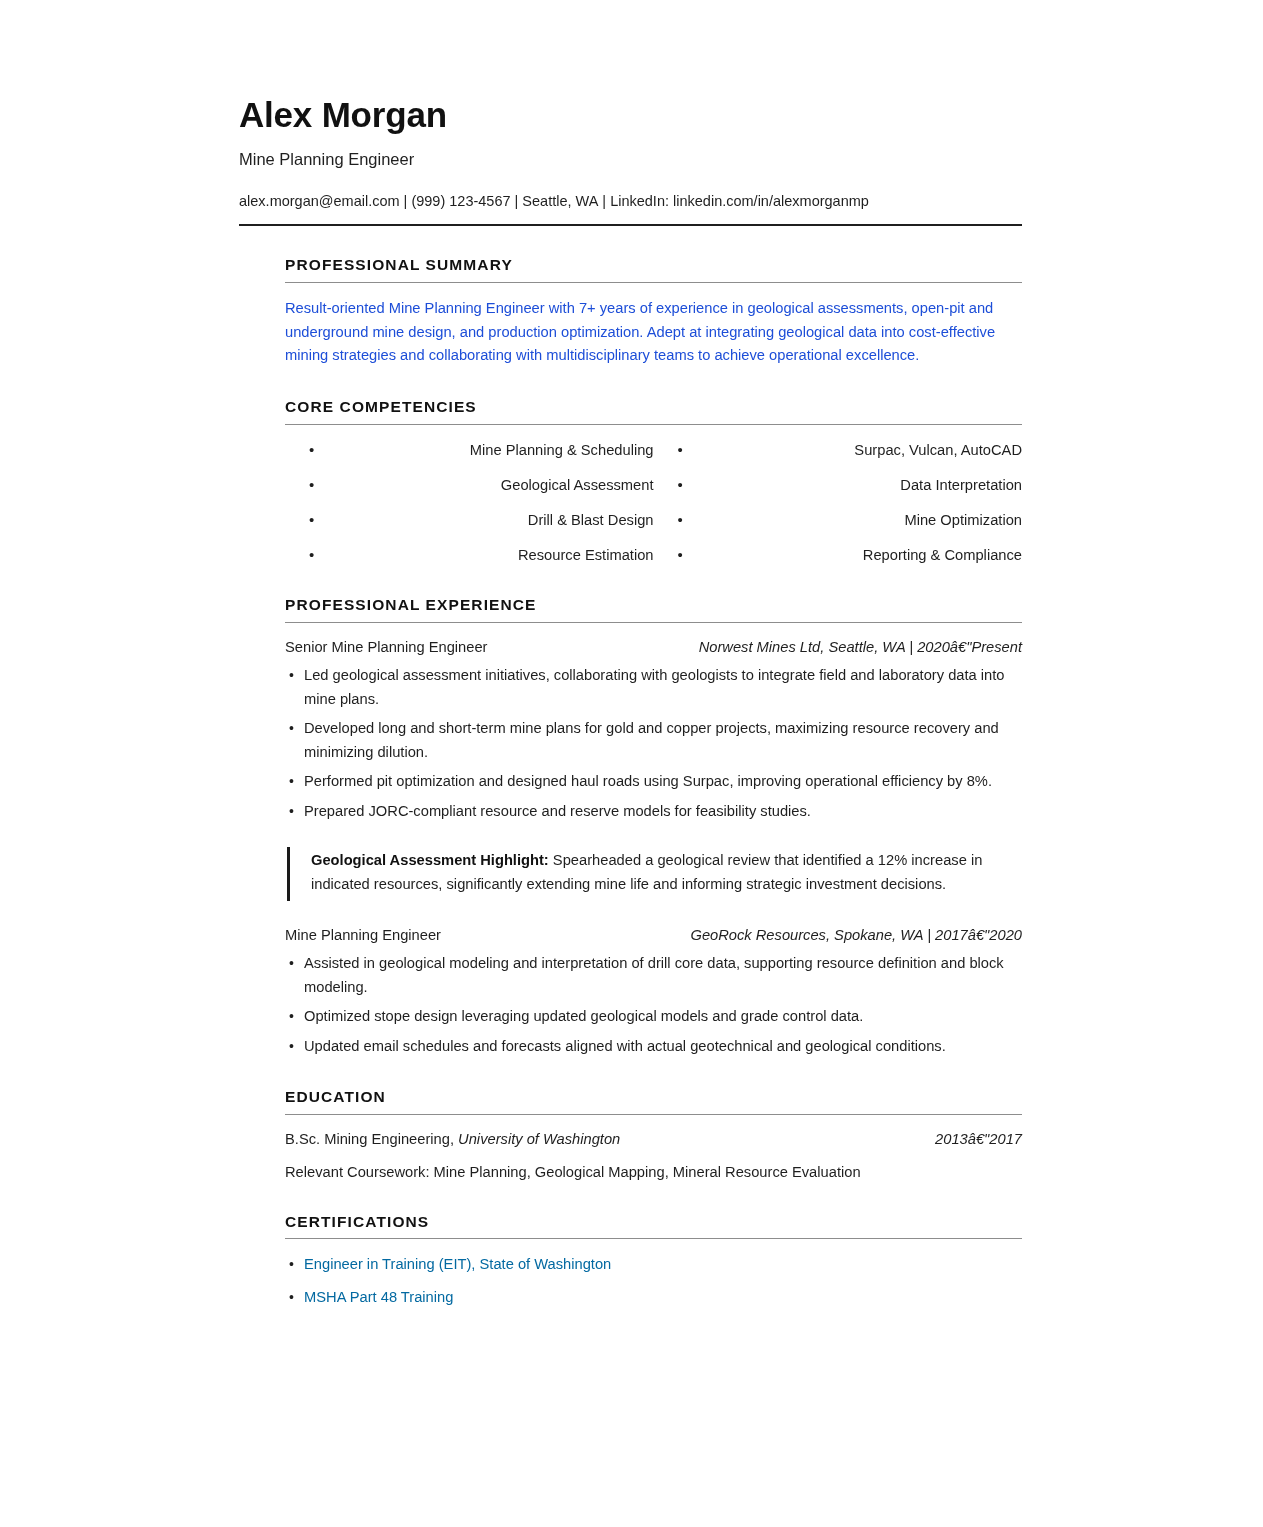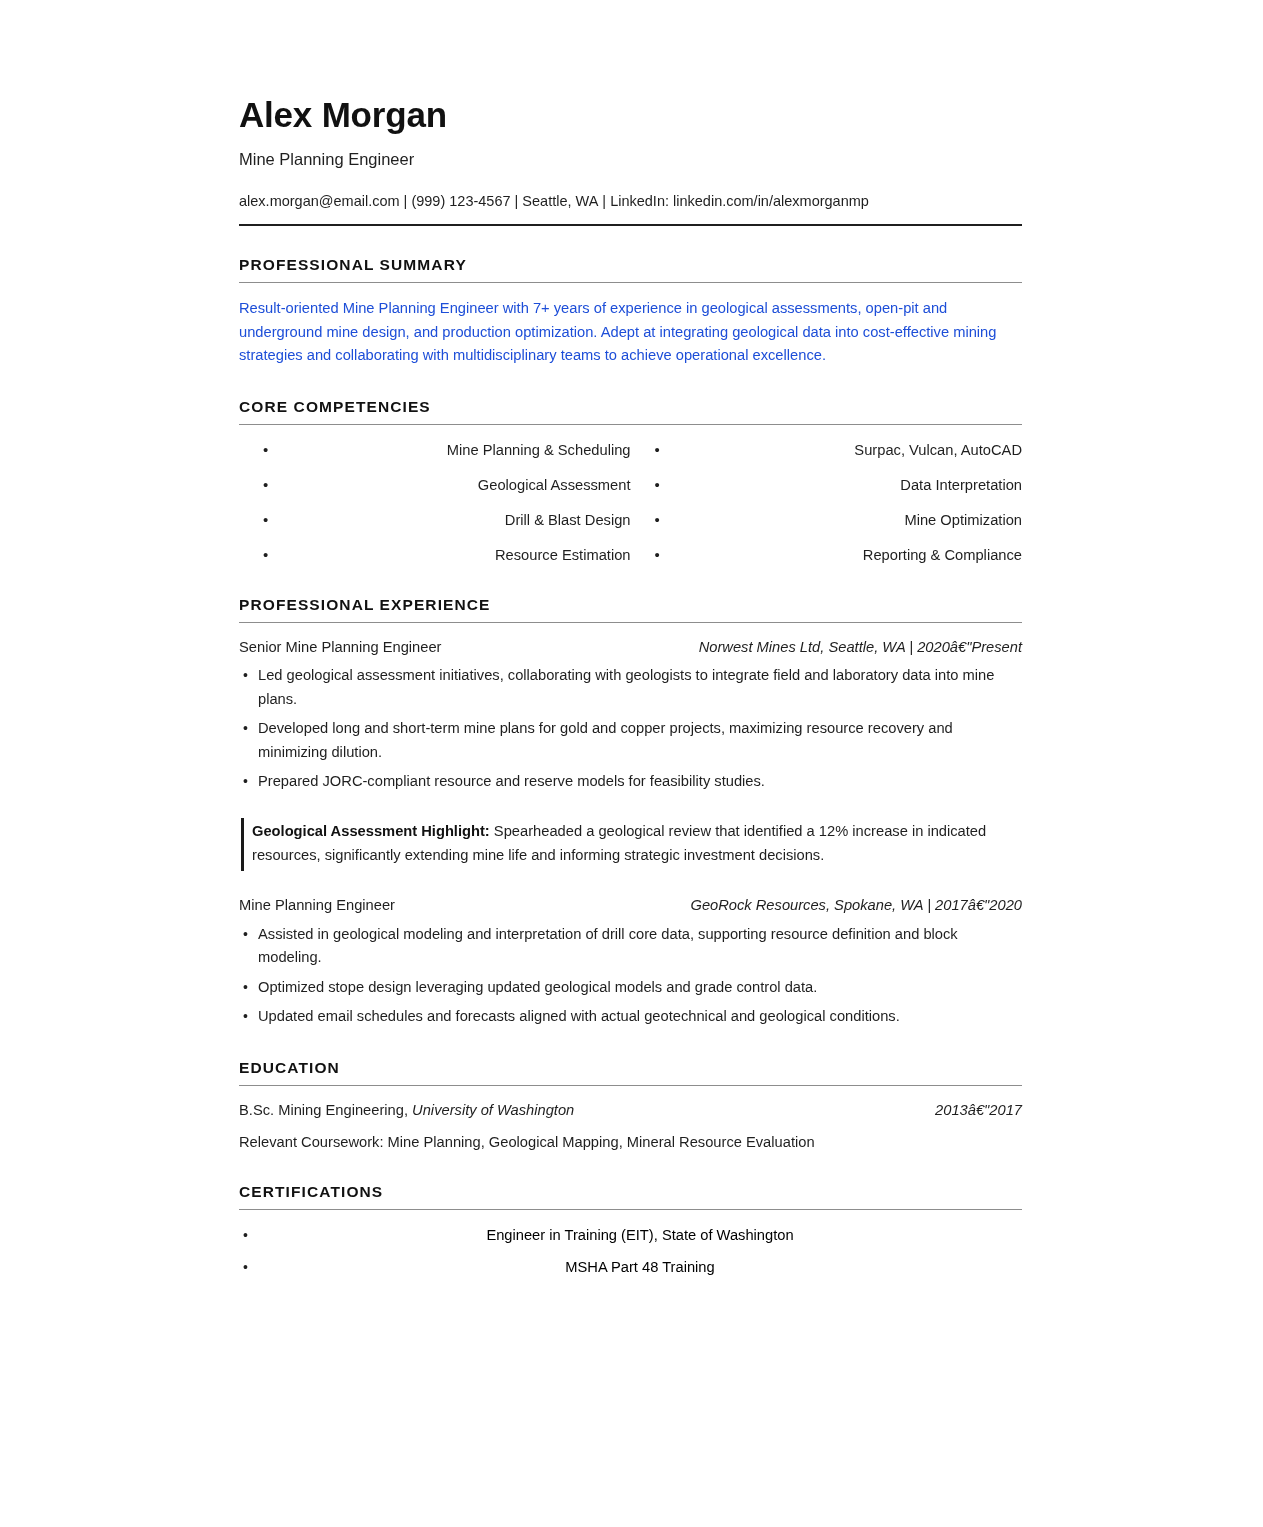--- a/index.html
+++ b/index.html
@@ -53,20 +53,21 @@
   }
   .header-rule {
     border: 0;
     border-top: 2.4px solid #1f1f1f;
     margin: 13px 0 0 0;
   }
 
   
   .section {
     margin-top: 30px;
+    margin-left: 46px;
   }
   .section-heading {
     font-size: 15.5px;
     font-weight: bold;
     letter-spacing: 1.1px;
     text-transform: uppercase;
     color: #111111;
     margin: 0 0 7px 0;
     line-height: 1.2;
   }
@@ -165,21 +166,21 @@
     left: 4px;
     top: 0;
     font-size: 14px;
     line-height: 1.6;
     color: #1f1f1f;
   }
 
   
   .highlight-box {
     border-left: 3.4px solid #1a1a1a;
-    padding: 2px 0 4px 8px;
+    padding: 2px 0 4px 21px;
     margin: 24px 0 24px 2px;
   }
   .highlight-text {
     font-size: 14.7px;
     line-height: 1.62;
     color: #1f1f1f;
     margin: 0;
   }
   .highlight-label {
     font-weight: bold;
@@ -218,24 +219,23 @@
 
   
   .cert-list {
     list-style: none;
     margin: 0;
     padding: 0;
   }
   .cert-list li {
     font-size: 14.7px;
     line-height: 1.6;
-    color: #000000;
+    color: #0369a1;
     padding: 0 0 9px 19px;
     position: relative;
-    text-align: center;
   }
   .cert-list li:last-child {
     padding-bottom: 0;
   }
   .cert-list li::before {
     content: "\2022";
     position: absolute;
     left: 4px;
     top: 0;
     font-size: 14px;
@@ -292,20 +292,21 @@
       <hr class="section-rule">
 
       <div class="job">
         <div class="job-row">
           <span class="job-role">Senior Mine Planning Engineer</span>
           <span class="job-meta">Norwest Mines Ltd, Seattle, WA | 2020â€"Present</span>
         </div>
         <ul class="bullet-list">
           <li>Led geological assessment initiatives, collaborating with geologists to integrate field and laboratory data into mine plans.</li>
           <li>Developed long and short-term mine plans for gold and copper projects, maximizing resource recovery and minimizing dilution.</li>
+          <li>Performed pit optimization and designed haul roads using Surpac, improving operational efficiency by 8%.</li>
           <li>Prepared JORC-compliant resource and reserve models for feasibility studies.</li>
         </ul>
       </div>
 
       <div class="highlight-box">
         <p class="highlight-text"><span class="highlight-label">Geological Assessment Highlight:</span><span> Spearheaded a geological review that identified a 12% increase in indicated resources, significantly extending mine life and informing strategic investment decisions.</span></p>
       </div>
 
       <div class="job">
         <div class="job-row">

